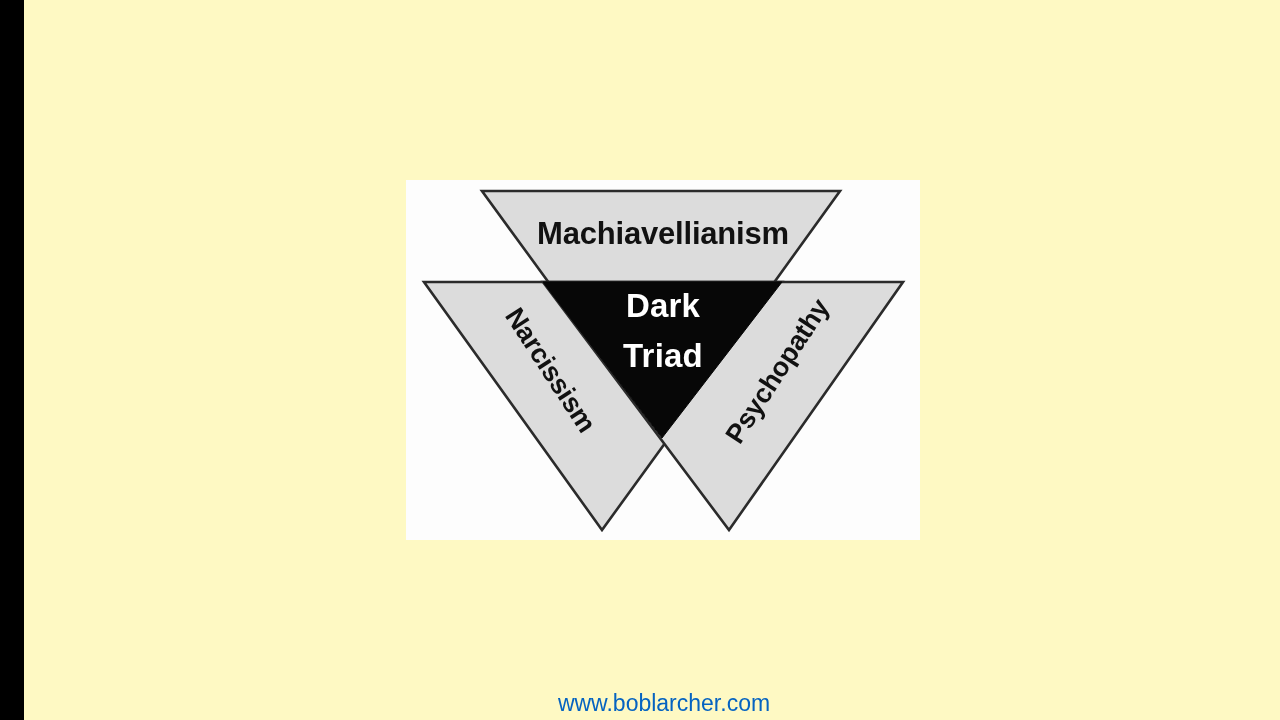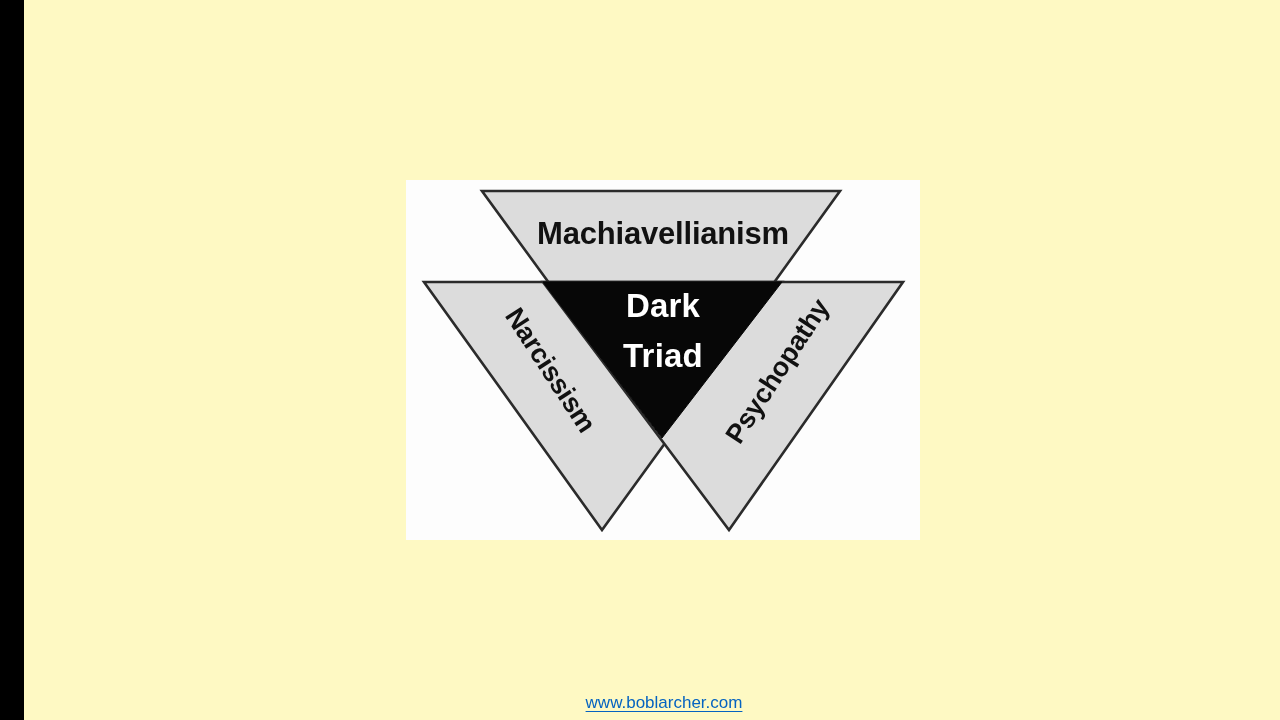--- a/index.html
+++ b/index.html
@@ -85,23 +85,22 @@
     position: absolute;
     left: 0;
     top: 688px;
     width: 1280px;
     text-align: center;
   }
   .footer-link {
     display: inline-block;
     color: #0563c1;
     font-family: "Liberation Sans", sans-serif;
-    font-size: 17px;
+    font-size: 23px;
     line-height: 30px;
-    text-decoration: underline;
     text-underline-offset: 3px;
     cursor: pointer;
   }
 </style>
 </head>
 <body>
 
 <div class="slide">
 
   <div class="diagram-panel">

